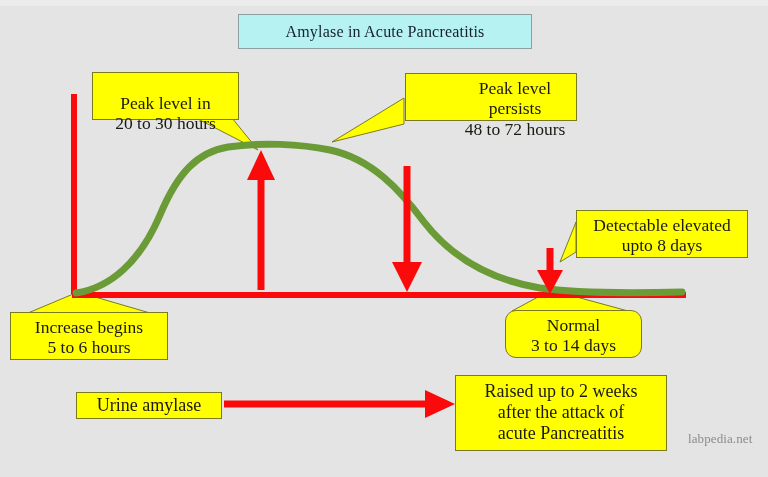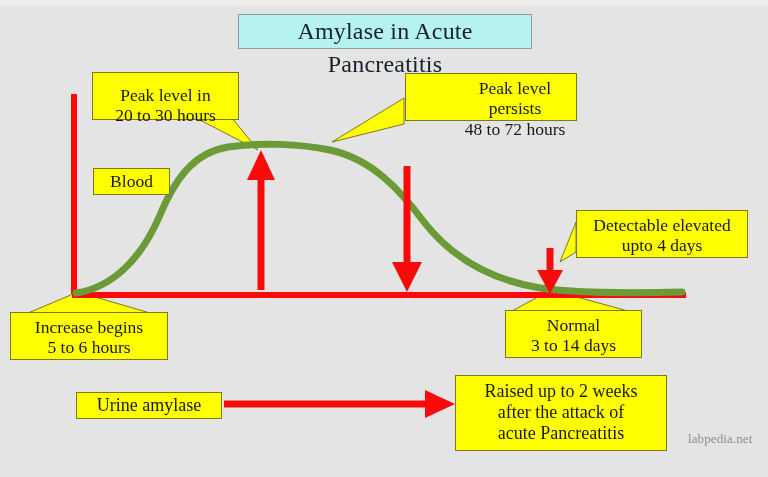--- a/index.html
+++ b/index.html
@@ -48,31 +48,31 @@
     position: absolute;
     background: #b6f2f2;
     border: 1px solid #8d9fa6;
     color: #16212b;
     text-align: center;
     box-sizing: border-box;
   }
   #title-box {
     left: 238px; top: 14px;
     width: 294px; height: 35px;
-    font-size: 24px;
+    font-size: 16px;
     line-height: 33px;
     letter-spacing: .2px;
     text-align: center;
   }
-  #box-peak-level { left: 92px; top: 72px; width: 147px; height: 48px; font-size: 17.5px; padding-top: 12px; }
+  #box-peak-level { left: 92px; top: 72px; width: 147px; height: 48px; font-size: 17.5px; padding-top: 20px; }
   #box-peak-persists { left: 405px; top: 73px; width: 172px; height: 48px; font-size: 17.5px; padding-top: 4px; padding-left: 48px; }
   #box-blood { left: 93px; top: 168px; width: 77px; height: 27px; font-size: 17.5px; line-height: 25px; }
   #box-detectable { left: 576px; top: 210px; width: 172px; height: 48px; font-size: 17.5px; padding-top: 4px; }
   #box-increase { left: 10px; top: 312px; width: 158px; height: 48px; font-size: 17.5px; padding-top: 4px; }
-  #box-normal { left: 505px; top: 310px; width: 137px; height: 48px; font-size: 17.5px; padding-top: 4px; }
+  #box-normal { left: 505px; top: 310px; width: 137px; height: 48px; font-size: 17.5px; padding-top: 4px; border-radius: 11px; }
   #box-urine { left: 76px; top: 392px; width: 146px; height: 27px; font-size: 18px; line-height: 25px; }
   #box-raised { left: 455px; top: 375px; width: 212px; height: 76px; font-size: 18px; padding-top: 5px; }
   #watermark {
     position: absolute;
     left: 688px; top: 431px;
     font-size: 13px;
     color: #8c8c8c;
     letter-spacing: .1px;
   }
 </style>
@@ -121,24 +121,23 @@
   </svg>
 
   <div class="title-box" id="title-box">Amylase in Acute Pancreatitis</div>
 
   <div class="box" id="box-peak-level">Peak level in
 20 to 30  hours</div>
 
   <div class="box" id="box-peak-persists">Peak level persists
 48 to 72 hours</div>
 
-  <div class="box" id="box-blood">Blood</div>
 
   <div class="box" id="box-detectable">Detectable elevated
-upto 4 days</div>
+upto 8 days</div>
 
   <div class="box" id="box-increase">Increase begins
 5 to 6 hours</div>
 
   <div class="box" id="box-normal">Normal
 3 to 14 days</div>
 
   <div class="box" id="box-urine">Urine amylase</div>
 
   <div class="box" id="box-raised">Raised up to 2 weeks

